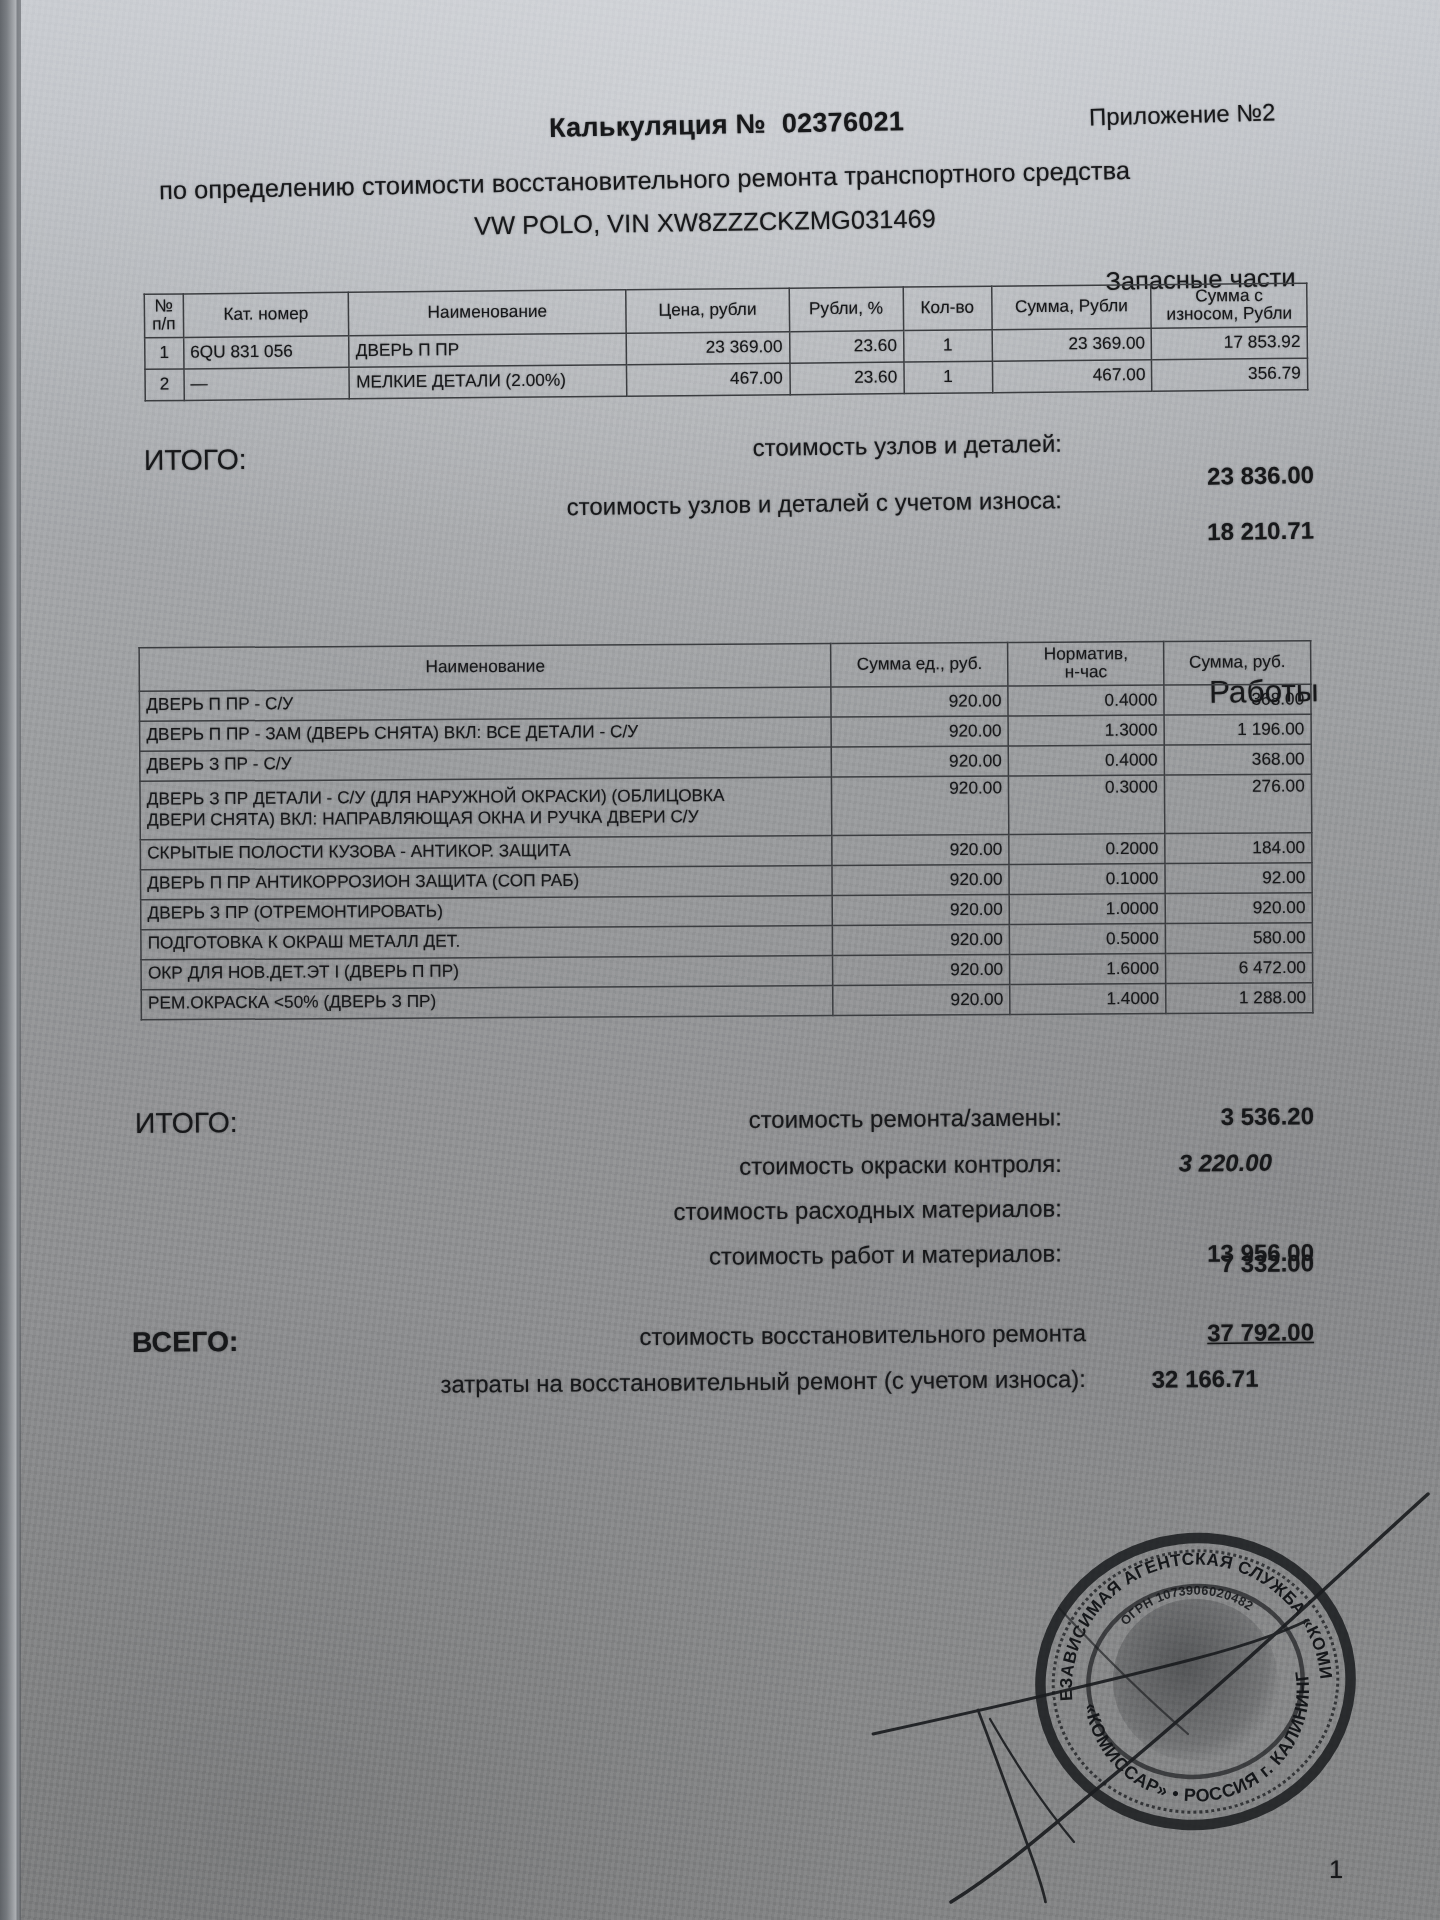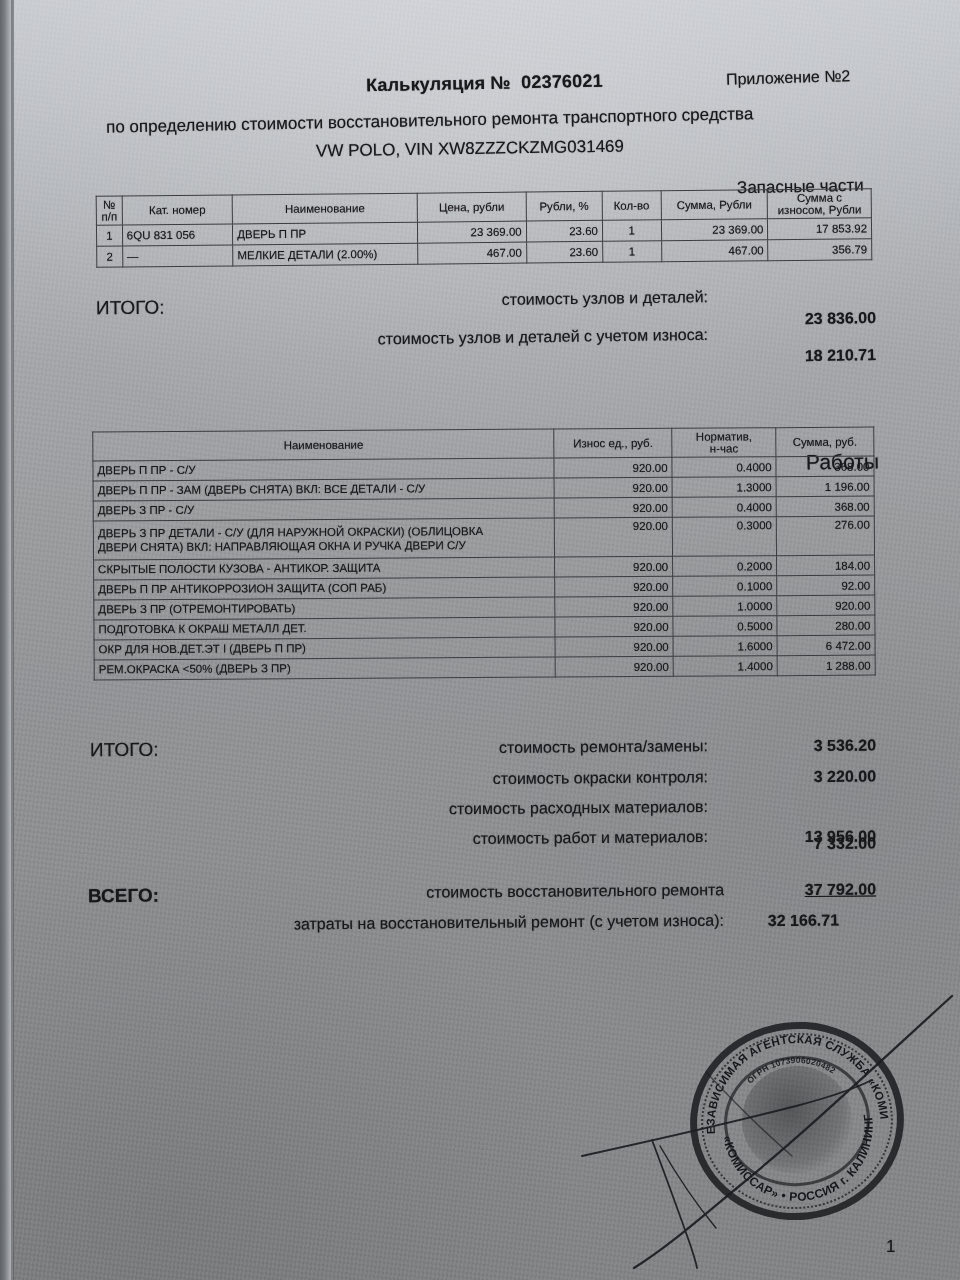--- a/index.html
+++ b/index.html
@@ -179,21 +179,21 @@
   <table class="tbl" id="works-table">
     <colgroup>
       <col style="width:462px">
         <col style="width:118px">
         <col style="width:104px">
         <col style="width:98px">
     </colgroup>
     <thead>
       <tr>
         <th>Наименование</th>
-        <th>Износ ед., руб.</th>
+        <th>Сумма ед., руб.</th>
         <th style="white-space:pre-line">Норматив,
 н-час</th>
         <th>Сумма, руб.</th>
       </tr>
     </thead>
     <tbody>
       <tr>
         <td class="nm">ДВЕРЬ П ПР - С/У</td>
         <td class="num">920.00</td>
         <td class="num">0.4000</td>
@@ -233,21 +233,21 @@
       <tr>
         <td class="nm">ДВЕРЬ З ПР  (ОТРЕМОНТИРОВАТЬ)</td>
         <td class="num">920.00</td>
         <td class="num">1.0000</td>
         <td class="num">920.00</td>
       </tr>
       <tr>
         <td class="nm">ПОДГОТОВКА К ОКРАШ МЕТАЛЛ ДЕТ.</td>
         <td class="num">920.00</td>
         <td class="num">0.5000</td>
-        <td class="num">280.00</td>
+        <td class="num">580.00</td>
       </tr>
       <tr>
         <td class="nm">ОКР ДЛЯ НОВ.ДЕТ.ЭТ I  (ДВЕРЬ П ПР)</td>
         <td class="num">920.00</td>
         <td class="num">1.6000</td>
         <td class="num">6 472.00</td>
       </tr>
       <tr>
         <td class="nm">РЕМ.ОКРАСКА &lt;50%  (ДВЕРЬ З ПР)</td>
         <td class="num">920.00</td>
@@ -256,21 +256,21 @@
       </tr>
     </tbody>
   </table>
 
   <div class="t tot-label" style="left:90px;top:740px;transform:rotate(-.5deg);">ИТОГО:</div>
 
   <div class="t tot-line" style="left:300px;top:740px;width:408px;transform:rotate(-.5deg);">стоимость ремонта/замены:</div>
   <div class="t tot-val" style="left:760px;top:738px;width:116px;transform:rotate(-.5deg);">3 536.20</div>
 
   <div class="t tot-line" style="left:300px;top:771px;width:408px;transform:rotate(-.5deg);">стоимость окраски контроля:</div>
-  <div class="t tot-val" style="left:760px;top:769px;width:116px;transform:rotate(-.5deg);">3 220.00</div>
+  <div class="t tot-val" style="left:732px;top:769px;width:116px;transform:rotate(-.5deg);font-style:italic;">3 220.00</div>
 
   <div class="t tot-line" style="left:250px;top:801px;width:458px;transform:rotate(-.5deg);">стоимость расходных материалов:</div>
   <div class="t tot-val" style="left:760px;top:836px;width:116px;transform:rotate(-.5deg);">7 332.00</div>
 
   <div class="t tot-line" style="left:250px;top:831px;width:458px;transform:rotate(-.5deg);">стоимость работ и материалов:</div>
   <div class="t tot-val" style="left:756px;top:829px;width:120px;transform:rotate(-.5deg);">13 956.00</div>
 
   <div class="t tot-label" style="left:88px;top:886px;transform:rotate(-.5deg);font-weight:bold;">ВСЕГО:</div>
 
   <div class="t tot-line" style="left:300px;top:884px;width:424px;transform:rotate(-.5deg);">стоимость восстановительного ремонта</div>

